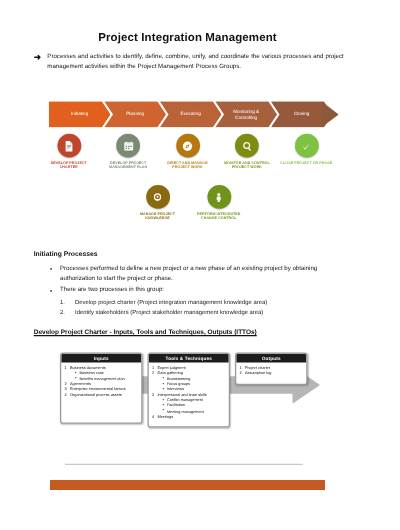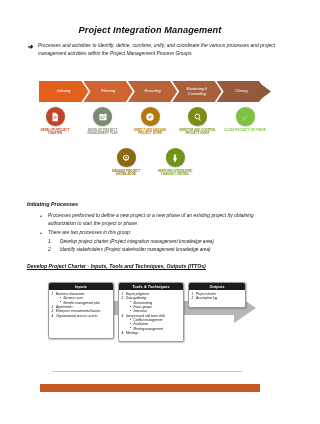--- a/index.html
+++ b/index.html
@@ -12,21 +12,20 @@
     height: 424px;
     position: relative;
     font-family: "Liberation Sans", sans-serif;
     color: #1a1a1a;
     overflow: hidden;
   }
   .page {
     position: absolute;
     inset: 0;
     background: #ffffff;
-    font-style: italic;
   }
 
   
   .doc-title {
     position: absolute;
     left: 0; right: 0;
     top: 25px;
     text-align: center;
     font-size: 9.2px;
     font-weight: bold;

